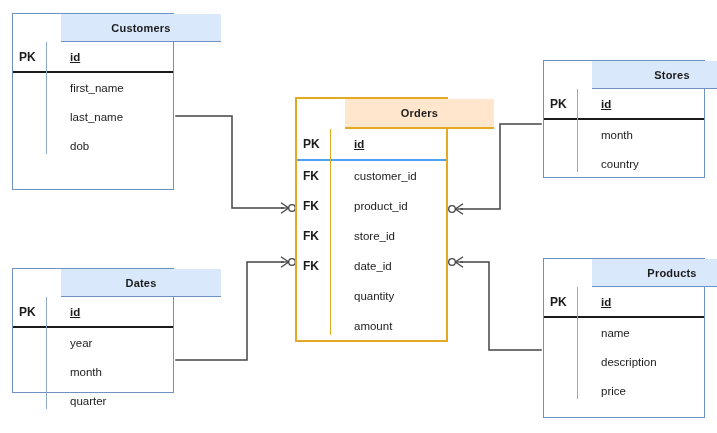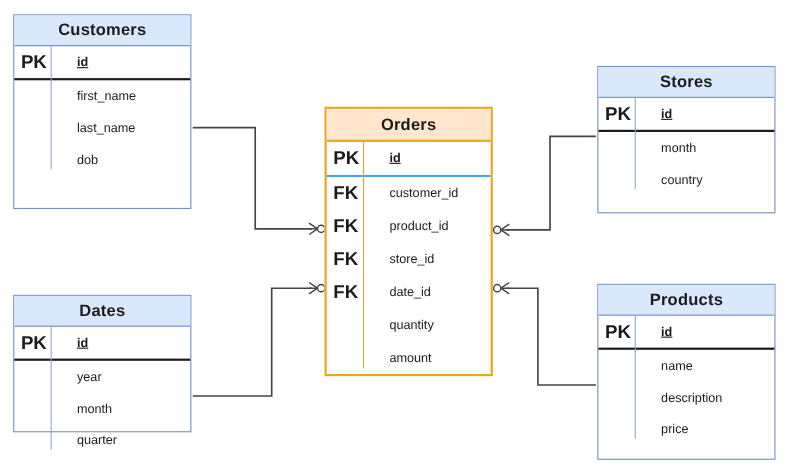--- a/index.html
+++ b/index.html
@@ -10,37 +10,37 @@
 
   svg.links{position:absolute;left:0;top:0;width:717px;height:433px;
             pointer-events:none;z-index:1;}
 
   .entity{position:absolute;box-sizing:border-box;z-index:2;background:#ffffff;}
 
   .entity.blue{border:1.6px solid #7091c4;}
   .entity.orange{border:2.2px solid #e5a823;}
 
   .ent-title{box-sizing:border-box;width:100%;text-align:center;
-             font-size:15px;font-weight:bold;color:#1b1b1b;
+             font-size:11px;font-weight:bold;color:#1b1b1b;
              letter-spacing:.2px;display:flex;align-items:center;
-             justify-content:center;}
+             justify-content:center;margin-left:48px;}
   .blue  .ent-title{background:#dae8fc;border-bottom:1.6px solid #7091c4;}
   .orange .ent-title{background:#ffe6cc;border-bottom:2.2px solid #e5a823;}
 
   .rows{position:relative;box-sizing:border-box;width:100%;}
 
   
   .vrule{position:absolute;top:0;bottom:6px;width:1.4px;}
   .blue  .vrule{background:#8ea9d0;}
   .orange .vrule{background:#e5a823;}
 
   .row{display:flex;align-items:center;box-sizing:border-box;
        font-size:11.5px;color:#1b1b1b;position:relative;}
   .row .key{flex:0 0 33px;text-align:left;padding-left:6px;
-            font-weight:bold;font-size:17px;box-sizing:border-box;}
+            font-weight:bold;font-size:12px;box-sizing:border-box;}
   .row .fld{flex:1 1 auto;padding-left:24px;box-sizing:border-box;
             white-space:nowrap;}
   .row.pkrow .fld{font-weight:bold;text-decoration:underline;}
 
   .pk-sep{height:0;border-bottom:2.4px solid #1b1b1b;margin:0;}
   .pk-sep.blueline{border-bottom:2.4px solid #4da3f2;}
 </style>
 </head>
 <body>
 
@@ -134,21 +134,21 @@
         <div class="row" style="height: 30px;">
           <span class="key"></span>
           <span class="fld">quantity</span>
         </div>
         <div class="row" style="height: 30px;">
           <span class="key"></span>
           <span class="fld">amount</span>
         </div>
       </div>
     </div>
-    <div class="entity blue" style="left: 543px; top: 60px; width: 162px; height: 134px;">
+    <div class="entity blue" style="left: 543px; top: 60px; width: 162px; height: 118px;">
       <div class="ent-title" style="height: 28px;">Stores</div>
       <div class="rows">
         <div class="vrule" style="left: 33px;"></div>
         <div class="row pkrow" style="height: 29px;">
           <span class="key">PK</span>
           <span class="fld">id</span>
         </div>
         <div class="pk-sep"></div>
         <div class="row" style="height: 29px;">
           <span class="key"></span>

